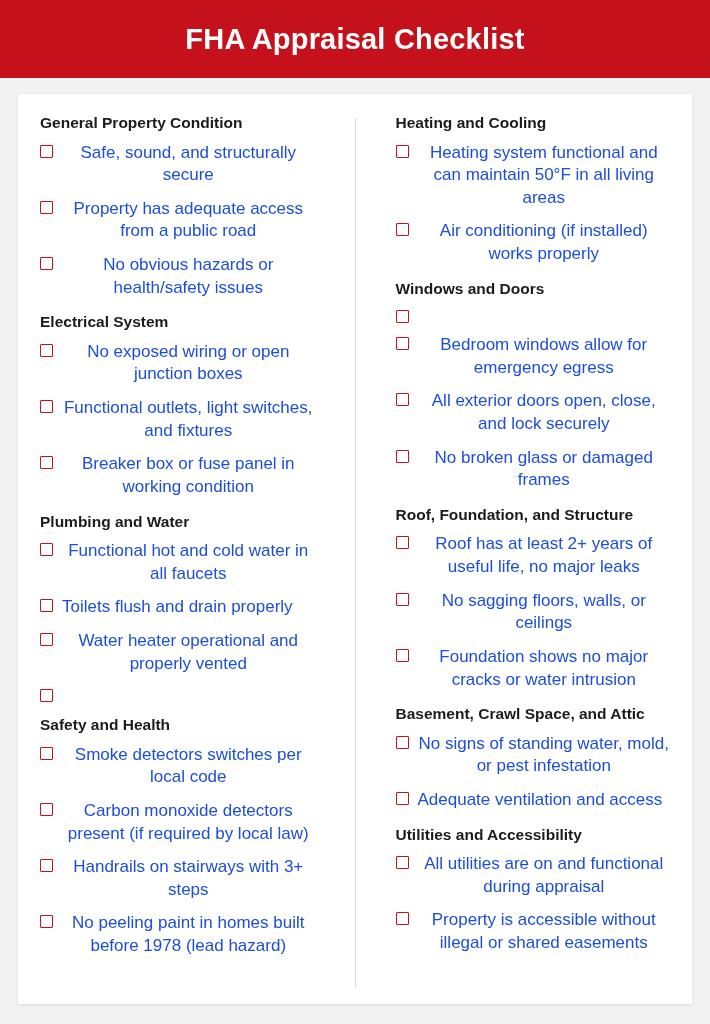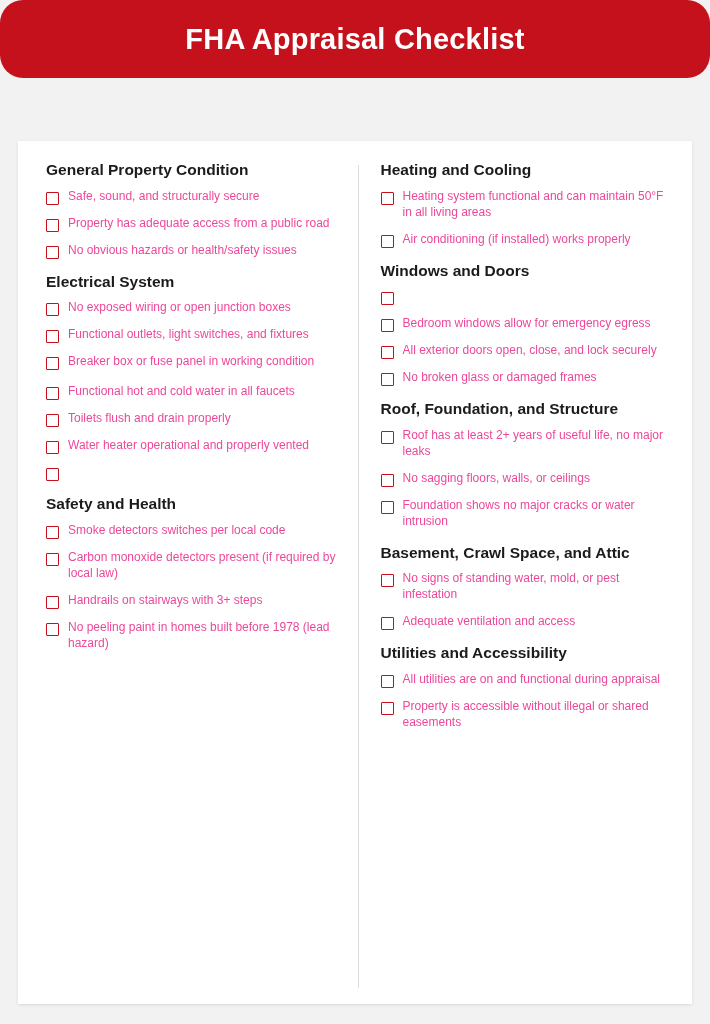--- a/index.html
+++ b/index.html
@@ -20,41 +20,39 @@
     box-sizing: border-box;
     position: relative;
     overflow: hidden;
   }
   .header {
     background: #c4111b;
     height: 78px;
     display: flex;
     align-items: center;
     justify-content: center;
-    border-radius: 23px;
   }
   .header-title {
     color: #ffffff;
     font-size: 29px;
     font-weight: bold;
     letter-spacing: 0.2px;
   }
   .sheet {
     position: absolute;
     top: 94px;
     left: 18px;
     right: 18px;
     bottom: 20px;
     background: #ffffff;
     box-shadow: 0 1px 3px rgba(0,0,0,0.10);
     box-sizing: border-box;
-    padding: 20px 22px 12px 28px;
+    padding: 20px 22px 12px 22px;
     display: flex;
-    gap: 22px;
-    margin-top: 47px;
+    gap: 40px;
   }
   .column {
     flex: 1 1 0;
     min-width: 0;
   }
   .divider {
     width: 1px;
     background: #dcdcdc;
     flex: 0 0 1px;
     margin-top: 4px;
@@ -80,23 +78,24 @@
     width: 13px;
     height: 13px;
     border: 1.6px solid #c4111b;
     border-radius: 1px;
     margin-top: 3px;
     margin-right: 9px;
     background: #ffffff;
     box-sizing: border-box;
   }
   .item-label {
-    font-size: 12px;
+    font-size: 17px;
     line-height: 1.33;
-    color: #ec4899;
+    color: #1d4ed8;
+    text-align: center;
   }
   .col-left .section:last-child,
   .col-right .section:last-child {
     margin-bottom: 0;
   }
 </style>
 </head>
 <body>
 
 <div class="page">
@@ -135,20 +134,21 @@
           <span class="checkbox"></span>
           <span class="item-label">Functional outlets, light switches, and fixtures</span>
         </div>
         <div class="item">
           <span class="checkbox"></span>
           <span class="item-label">Breaker box or fuse panel in working condition</span>
         </div>
       </div>
 
       <div class="section">
+        <div class="section-title">Plumbing and Water</div>
         <div class="item">
           <span class="checkbox"></span>
           <span class="item-label">Functional hot and cold water in all faucets</span>
         </div>
         <div class="item">
           <span class="checkbox"></span>
           <span class="item-label">Toilets flush and drain properly</span>
         </div>
         <div class="item">
           <span class="checkbox"></span>

